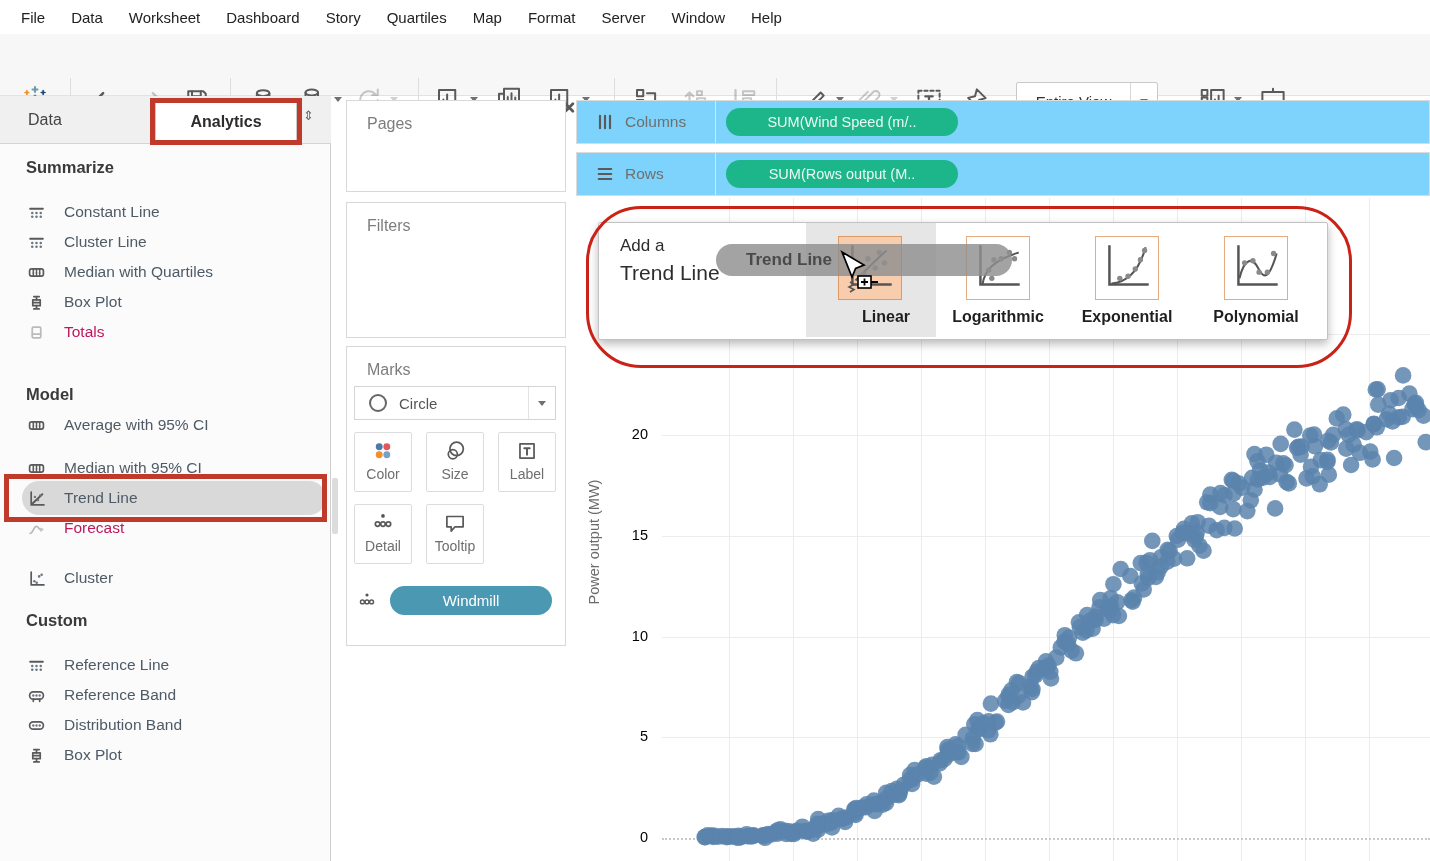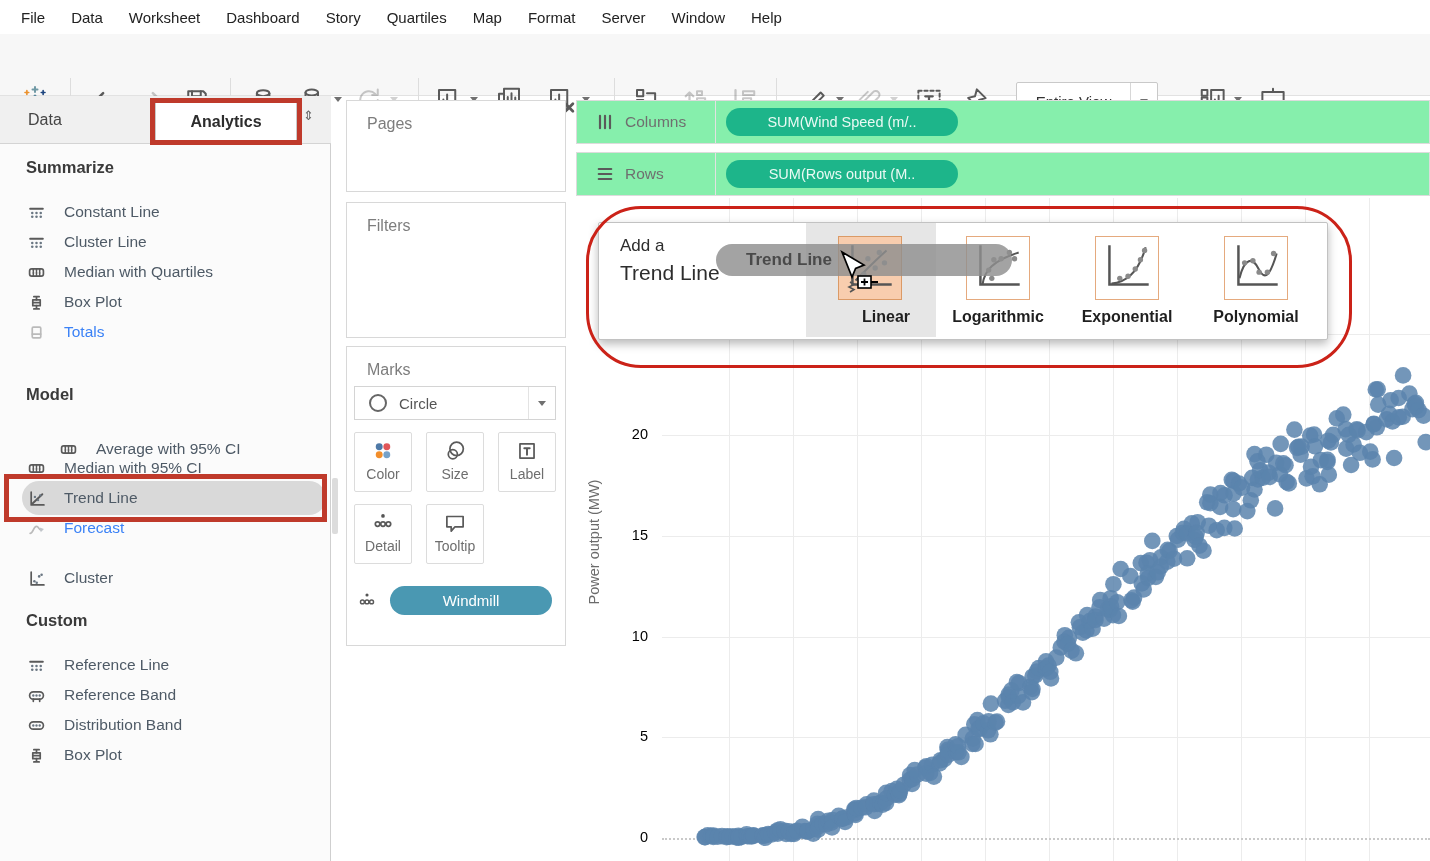--- a/index.html
+++ b/index.html
@@ -24,40 +24,40 @@
   #leftpane{left:0;top:96px;width:331px;height:765px;background:#fbfbfb;border-right:1px solid #cfcfcf;box-sizing:border-box;}
   #tabbar{left:0;top:96px;width:331px;height:48px;background:#f0f0f0;border-bottom:1px solid #d4d4d4;box-sizing:border-box;}
   #tab-data{left:0;top:96px;width:150px;height:48px;display:flex;align-items:center;padding-left:28px;box-sizing:border-box;font-size:16px;color:#444;}
   #tab-analytics{left:155px;top:101px;width:142px;height:42px;background:#fff;border:1px solid #c9c9c9;display:flex;align-items:center;justify-content:center;font-size:16px;font-weight:bold;color:#2d2d2d;box-sizing:border-box;}
   #pane-ctl{left:303px;top:108px;font-size:13px;color:#666;}
   .section-header{position:absolute;left:26px;font-size:16.5px;font-weight:bold;color:#3a3a3a;}
   .pane-item{position:absolute;left:0;width:331px;height:30px;display:flex;align-items:center;}
   .pane-item .p-icon{position:absolute;left:28px;width:17px;height:17px;}
   .pane-item .p-icon svg{width:17px;height:17px;}
   .pane-item .p-label{position:absolute;left:64px;font-size:15.5px;color:#4e5a66;}
-  .pane-item.disabled .p-label{color:#3b82f6;}
+  .pane-item.disabled .p-label{color:#be185d;}
   .pane-item.disabled .p-icon{opacity:.4;}
   #trend-pill-bg{left:22px;top:481px;width:304px;height:34px;background:#d9d9d9;border-radius:17px;}
   .anno{position:absolute;border:5px solid #bf3a2b;box-sizing:border-box;z-index:60;pointer-events:none;}
   #splitter-handle{left:332px;top:478px;width:6px;height:56px;background:#dcdcdc;border-radius:2px;}
   
   .card{position:absolute;background:#fff;border:1px solid #d8d8d8;box-sizing:border-box;}
   .card-label{position:absolute;left:20px;top:14px;font-size:16px;color:#7d7d7d;}
   #mark-type{left:354px;top:386px;width:202px;height:34px;background:#fff;border:1px solid #d4d4d4;box-sizing:border-box;display:flex;align-items:center;}
   #mark-type .mt-circle{margin-left:14px;width:14px;height:14px;border:2px solid #666;border-radius:50%;}
   #mark-type .mt-label{margin-left:12px;font-size:15px;color:#555;flex:1;}
   #mark-type .mt-arrow{width:26px;height:100%;display:flex;align-items:center;justify-content:center;border-left:1px solid #e3e3e3;}
   .drop-caret{width:0;height:0;border-left:4px solid transparent;border-right:4px solid transparent;border-top:5px solid #707070;}
   .mark-btn{position:absolute;width:58px;height:60px;background:#fff;border:1px solid #dcdcdc;border-radius:2px;box-sizing:border-box;text-align:center;}
   .mark-btn svg{width:26px;height:26px;margin-top:5px;}
   .mark-btn .mb-label{font-size:14px;color:#6e6e6e;margin-top:-2px;}
   #detail-shelf-icon{left:356px;top:590px;width:22px;height:22px;}
   #windmill-pill{left:390px;top:586px;width:162px;height:29px;background:#4a98b2;border-radius:15px;color:#fff;font-size:15px;display:flex;align-items:center;justify-content:center;}
   
-  .shelf{position:absolute;left:576px;width:854px;height:44px;background:#86efac;border:1px solid #dcdcdc;box-sizing:border-box;display:flex;align-items:center;}
+  .shelf{position:absolute;left:576px;width:854px;height:44px;background:#7dd3fc;border:1px solid #dcdcdc;box-sizing:border-box;display:flex;align-items:center;}
   .shelf .sh-icon{margin-left:18px;width:20px;height:20px;}
   .shelf .sh-label{margin-left:10px;font-size:15.5px;color:#6f6f6f;width:90px;}
   .shelf .sh-div{width:1px;height:100%;background:#e2e2e2;margin-right:10px;}
   .pill-green{width:232px;height:28px;background:#1db58a;border-radius:14px;color:#eafaf4;font-size:14.5px;display:flex;align-items:center;justify-content:center;}
   
   #chart{left:576px;top:198px;width:854px;height:663px;background:#fff;overflow:hidden;}
   .gridv{position:absolute;top:0;width:1px;height:663px;background:#ececec;}
   .gridh{position:absolute;left:86px;right:0;height:1px;background:#ececec;}
   .zeroline{position:absolute;left:86px;right:0;height:0;border-top:2px dotted #c9c9c9;}
   .ytick{position:absolute;left:0;width:72px;text-align:right;font-size:14.5px;color:#000000;}
@@ -300,21 +300,21 @@
         <span class="p-label">Box Plot</span>
       </div>
       <div class="pane-item disabled" style="top: 317px;">
         <span class="p-icon"><svg viewBox="0 0 16 16" fill="none" stroke="#5a5a5a" stroke-width="1.6" stroke-linecap="round" stroke-linejoin="round">
             <rect x="4" y="3" width="8" height="10" rx="1"></rect>
             <path d="M4 9.5h8"></path>
           </svg></span>
         <span class="p-label">Totals</span>
       </div>
       <div class="section-header" style="top: 385px;">Model</div>
-      <div class="pane-item" style="top: 434px; margin-left: 32px;">
+      <div class="pane-item" style="top: 410px;">
         <span class="p-icon"><svg viewBox="0 0 16 16" fill="none" stroke="#5a5a5a" stroke-width="1.6" stroke-linecap="round" stroke-linejoin="round">
             <rect x="1.5" y="4.5" width="13" height="7" rx="2"></rect>
             <path d="M5 4.5v7M8 4.5v7M11 4.5v7" stroke-dasharray="1.6 1.4"></path>
           </svg></span>
         <span class="p-label">Average with 95% CI</span>
       </div>
       <div class="pane-item" style="top: 453px;">
         <span class="p-icon"><svg viewBox="0 0 16 16" fill="none" stroke="#5a5a5a" stroke-width="1.6" stroke-linecap="round" stroke-linejoin="round">
             <rect x="1.5" y="4.5" width="13" height="7" rx="2"></rect>
             <path d="M5 4.5v7M8 4.5v7M11 4.5v7" stroke-dasharray="1.6 1.4"></path>

